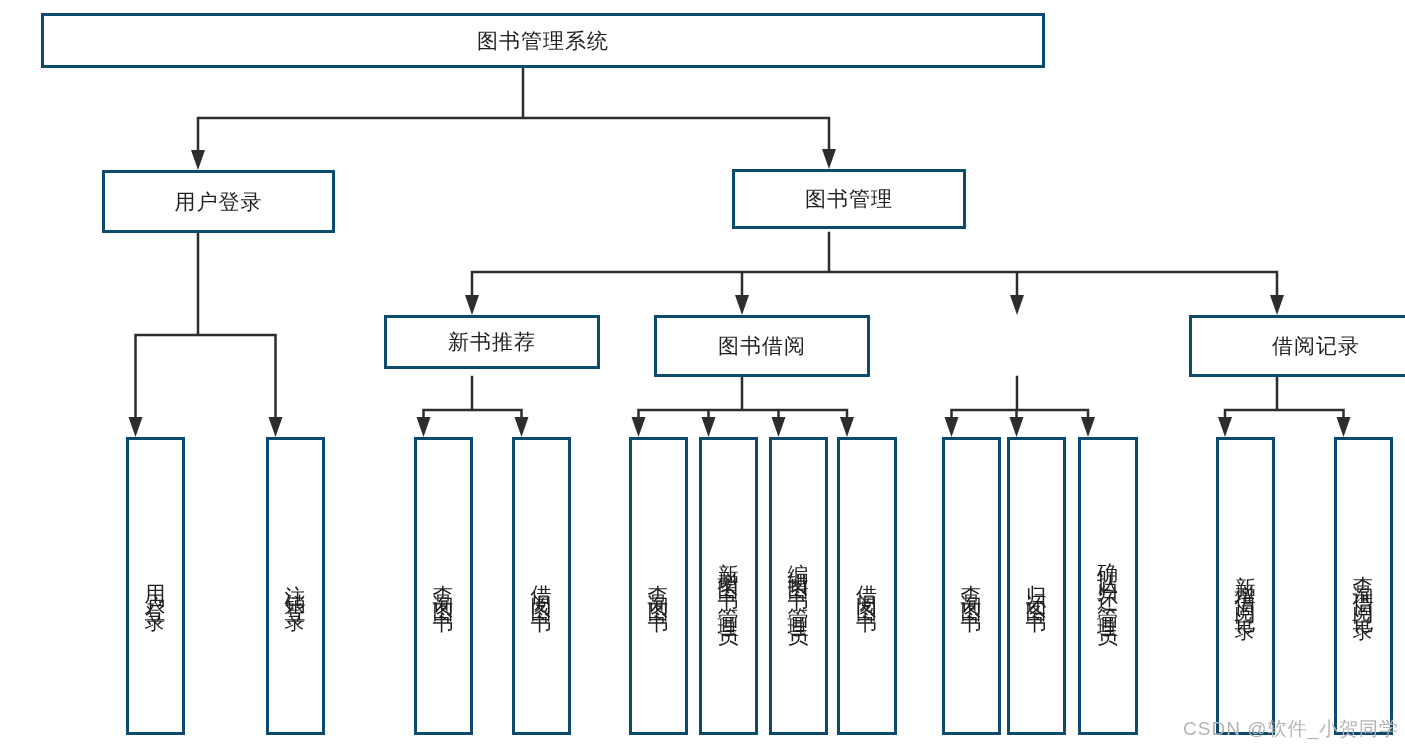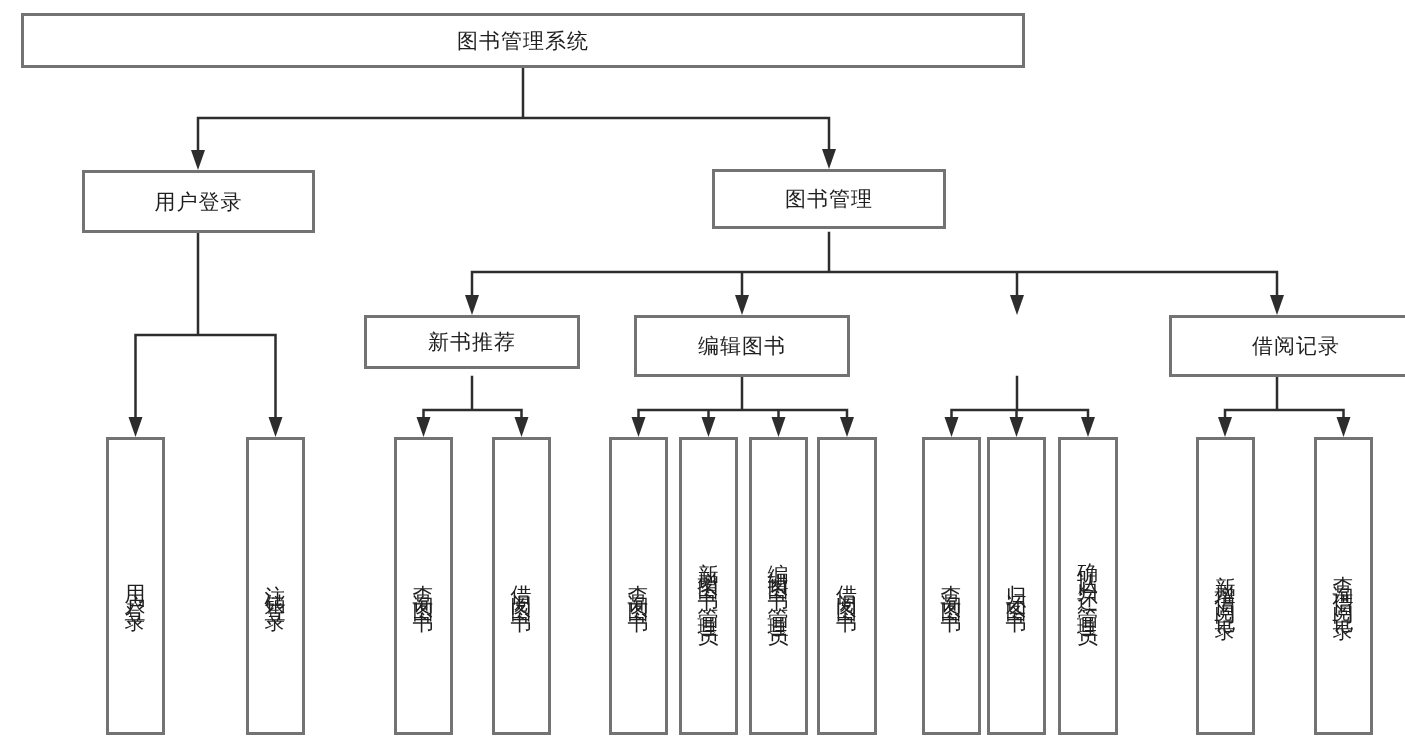--- a/index.html
+++ b/index.html
@@ -10,26 +10,27 @@
     font-family:"Liberation Sans", sans-serif;
     overflow:hidden;
   }
   #connectors { position:absolute; left:0; top:0; width:1405px; height:747px; }
   #connectors path { fill:none; stroke:#2d2d2d; stroke-width:2.5; stroke-linecap:square; }
   #connectors polygon { fill:#2d2d2d; stroke:none; }
   .node {
     position:absolute;
     box-sizing:border-box;
     background:#ffffff;
-    border:3px solid #737373;
+    border:3px solid #0c4a6e;
     color:#1f1f1f;
     display:flex;
     align-items:center;
     justify-content:center;
     text-align:center;
+    margin-left:20px;
   }
   .hbox { font-size:21px; letter-spacing:1px; }
   .vbox {
     writing-mode:vertical-rl;
     text-orientation:mixed;
     font-size:21px;
     letter-spacing:9px;
     line-height:1;
   }
   .watermark {
@@ -88,34 +89,35 @@
       <polygon points="1336.5,417 1350.5,417 1343.5,437"></polygon>
     </g>
   </svg>
 
   <div class="node hbox" style="left:21px; top:13px; width:1004px; height:55px;">图书管理系统</div>
 
   <div class="node hbox" style="left:82px; top:170px; width:233px; height:63px;">用户登录</div>
   <div class="node hbox" style="left:712px; top:169px; width:234px; height:60px;">图书管理</div>
 
   <div class="node hbox" style="left:364px; top:315px; width:216px; height:54px;">新书推荐</div>
-  <div class="node hbox" style="left:634px; top:315px; width:216px; height:62px;">编辑图书</div>
+  <div class="node hbox" style="left:634px; top:315px; width:216px; height:62px;">图书借阅</div>
   <div class="node hbox" style="left:1169px; top:315px; width:254px; height:62px;">借阅记录</div>
 
   <div class="node vbox" style="left:106px; top:437px; width:59px; height:298px;">用户登录</div>
   <div class="node vbox" style="left:246px; top:437px; width:59px; height:298px;">注销登录</div>
 
   <div class="node vbox" style="left:394px; top:437px; width:59px; height:298px;">查询图书</div>
   <div class="node vbox" style="left:492px; top:437px; width:59px; height:298px;">借阅图书</div>
 
   <div class="node vbox" style="left:609px; top:437px; width:59px; height:298px;">查询图书</div>
   <div class="node vbox" style="left:679px; top:437px; width:59px; height:298px;">新增图书（管理员）</div>
   <div class="node vbox" style="left:749px; top:437px; width:59px; height:298px;">编辑图书（管理员）</div>
   <div class="node vbox" style="left:817px; top:437px; width:60px; height:298px;">借阅图书</div>
 
   <div class="node vbox" style="left:922px; top:437px; width:59px; height:298px;">查询图书</div>
   <div class="node vbox" style="left:987px; top:437px; width:59px; height:298px;">归还图书</div>
   <div class="node vbox" style="left:1058px; top:437px; width:60px; height:298px;">确认归还（管理员）</div>
 
   <div class="node vbox" style="left:1196px; top:437px; width:59px; height:298px;">新增借阅记录</div>
   <div class="node vbox" style="left:1314px; top:437px; width:59px; height:298px;">查询借阅记录</div>
 
+  <div class="watermark">CSDN @软件_小贺同学</div>
 </div>
 
 </body></html>

